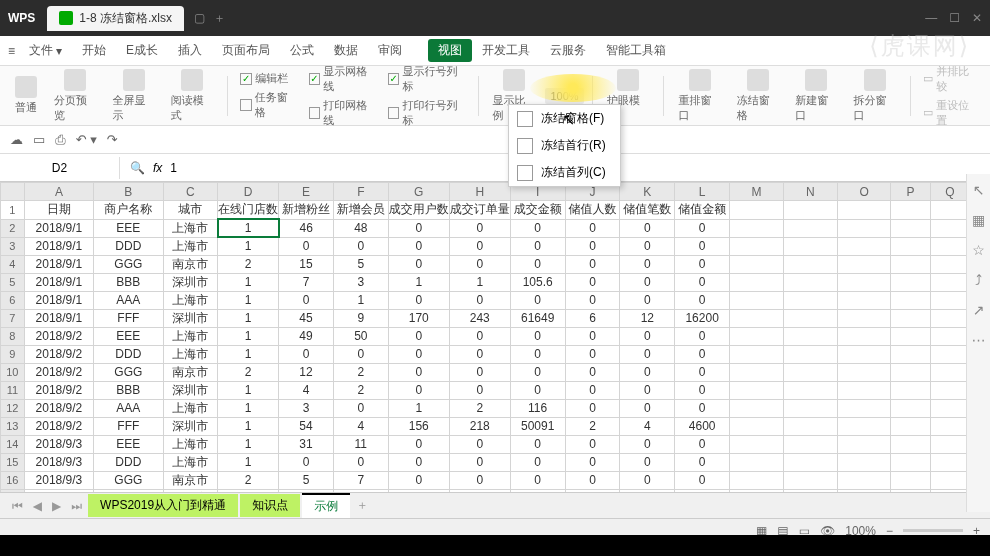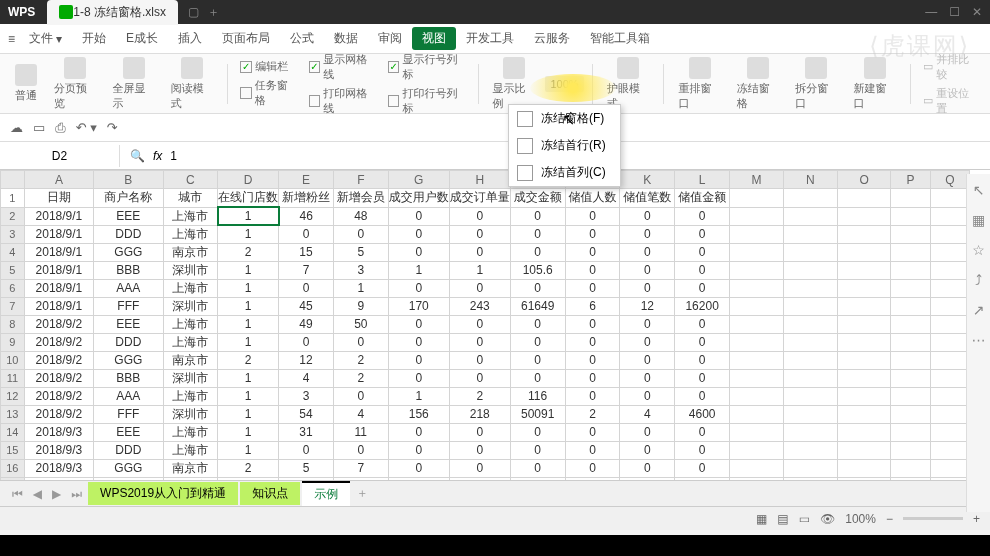--- a/index.html
+++ b/index.html
@@ -1,28 +1,28 @@
 <!DOCTYPE html>
 <html><head>
 <meta charset="utf-8">
 <style>
 *{margin:0;padding:0;box-sizing:border-box;font-family:"Microsoft YaHei",Arial,sans-serif;}
 body{background:#1a1a1a;width:990px;height:556px;overflow:hidden;position:relative;}
 .app{width:990px;height:535px;background:#f5f5f5;position:relative;}
-.titlebar{height:24px;background:#2c2c2c;display:flex;align-items:center;padding:0 8px;color:#ccc;font-size:12px;}
+.titlebar{height:36px;background:#2c2c2c;display:flex;align-items:center;padding:0 8px;color:#ccc;font-size:12px;}
 .wps-logo{color:#fff;font-weight:bold;margin-right:12px;}
-.tab-doc{background:#f5f5f5;color:#333;padding:4px 12px;border-radius:4px 4px 0 0;display:flex;align-items:center;}
+.tab-doc{background:#f5f5f5;color:#333;padding:4px 12px;border-radius:4px 4px 0 0;display:flex;align-items:center;gap:6px;}
 .tab-doc .ico{width:14px;height:14px;background:#0a0;border-radius:2px;}
 .tab-add{margin-left:8px;color:#888;cursor:pointer;}
 .titlebar-right{margin-left:auto;display:flex;gap:12px;color:#888;}
 .menubar{height:30px;background:#fff;display:flex;align-items:center;padding:0 8px;font-size:12px;color:#555;border-bottom:1px solid #ddd;}
 .menu-hamburger{margin-right:4px;}
 .menu-file{background:#fff;padding:3px 10px;display:flex;align-items:center;gap:3px;}
 .menu-item{padding:3px 10px;cursor:pointer;}
-.menu-item.active{background:#0b7938;color:#fff;border-radius:3px;}
+.menu-item.active{background:#0b7938;color:#fff;border-radius:3px;margin-left:16px;}
 .ribbon{height:60px;background:#fafafa;border-bottom:1px solid #ddd;display:flex;align-items:center;padding:0 8px;font-size:11px;color:#666;gap:4px;}
 .ribbon-btn{display:flex;flex-direction:column;align-items:center;justify-content:center;padding:4px 6px;cursor:pointer;min-width:36px;}
 .ribbon-btn .ico{width:22px;height:22px;background:#ddd;border-radius:3px;margin-bottom:2px;}
 .ribbon-sep{width:1px;height:40px;background:#ddd;margin:0 4px;}
 .ribbon-check{display:flex;align-items:center;gap:3px;padding:1px 4px;}
 .chk{width:12px;height:12px;border:1px solid #999;display:inline-flex;align-items:center;justify-content:center;font-size:10px;color:#0a0;}
 .ribbon-col{display:flex;flex-direction:column;gap:2px;}
 .ribbon .freeze-btn{position:relative;}
 .quickbar{height:28px;background:#fff;border-bottom:1px solid #ddd;display:flex;align-items:center;padding:0 10px;gap:10px;font-size:13px;color:#666;}
 .formula-bar{height:28px;background:#fff;border-bottom:1px solid #ccc;display:flex;align-items:center;font-size:12px;}
@@ -155,25 +155,25 @@
     <div class="ribbon-btn">
         <div class="ico"></div>
         <span>重排窗口</span>
       </div>
     <div class="ribbon-btn freeze-btn">
         <div class="ico"></div>
         <span>冻结窗格</span>
       </div>
     <div class="ribbon-btn">
         <div class="ico"></div>
+        <span>新建窗口</span>
+      </div>
+    <div class="ribbon-btn">
+        <div class="ico"></div>
         <span>拆分窗口</span>
-      </div>
-    <div class="ribbon-btn">
-        <div class="ico"></div>
-        <span>新建窗口</span>
       </div>
     <div class="ribbon-sep"></div>
     <div class="ribbon-col" style="color:#bbb">
       <span class="ribbon-check">▭ <span>并排比较</span></span>
       <span class="ribbon-check">▭ <span>重设位置</span></span>
     </div>
   </div>
 
   <div class="highlight-freeze"></div>
   <div class="dropdown-menu">

